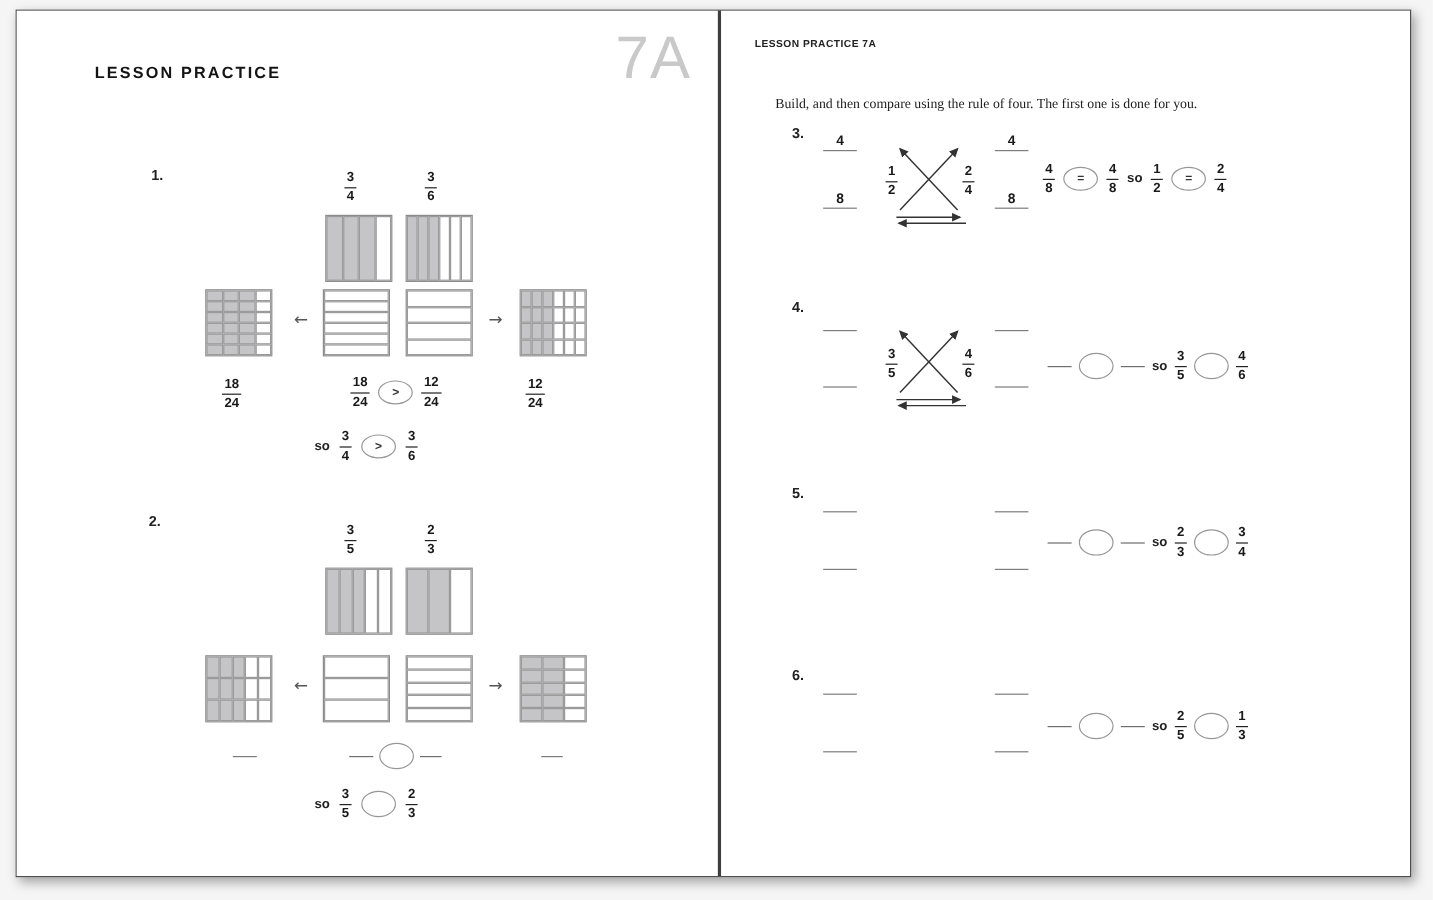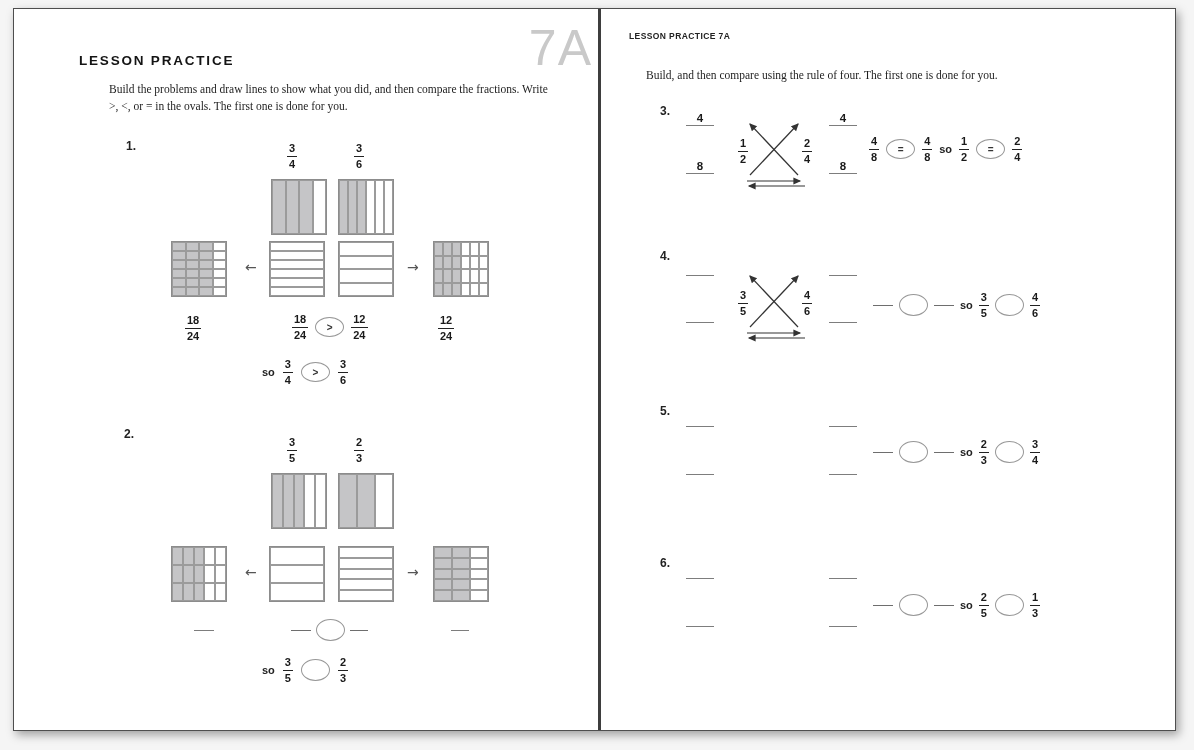--- a/index.html
+++ b/index.html
@@ -11,21 +11,21 @@
             box-shadow:3px 4px 9px rgba(0,0,0,.35); background:#fff; }
   .page { position:relative; background:#fff; height:100%; }
   .page.left { width:584px; }
   .page-divider { width:3px; background:#3e3e3e; height:100%; }
   .page.right { flex:1; }
 
   .abs { position:absolute; }
 
   .lesson-title { font-size:13.5px; font-weight:700; letter-spacing:1.8px; color:#141414; }
   .page-code { font-size:50px; font-weight:500; color:#c9c9c9; letter-spacing:1px; line-height:1; }
-  .instr { font-family:"Liberation Serif",serif; font-size:11.5px; line-height:1.5; color:#1d1d1d; }
+  .instr { font-family:"Liberation Serif",serif; font-size:11.5px; line-height:1.5; color:#1d1d1d;margin-top:12px; }
   .mini-header { font-size:8.5px; font-weight:700; letter-spacing:.4px; color:#222; }
   .pnum { font-size:12px; font-weight:600; color:#222; }
 
   .fraction { display:inline-flex; flex-direction:column; align-items:center;
               font-size:11px; font-weight:700; color:#1a1a1a; line-height:1.15; }
   .fraction .num { padding:0 2px 1px; }
   .fraction .den { padding:1px 2px 0; border-top:1.3px solid #222; }
 
   .oval { min-width:29px; height:20px; padding:0 4px; border:1.3px solid #979797; border-radius:50%;
           display:inline-flex; align-items:center; justify-content:center;
@@ -51,22 +51,21 @@
   .cross .fraction { position:absolute; top:20px; }
   .cross .fl { left:1px; } .cross .fr { right:1px; }
 </style>
 </head>
 <body>
 
 <div class="spread">
 
   <div class="page left">
     <div class="abs lesson-title" style="left:65px;top:44px">LESSON PRACTICE</div>
-    <div class="abs page-code" style="right:6px;top:14px">7A</div>
-    <div class="abs instr" style="left:95px;top:72px;width:445px">Build the problems and draw lines to show what you did, and then compare the fractions. Write &gt;, &lt;, or = in the ovals. The first one is done for you.</div>
+    <div class="abs page-code" style="right:22px;top:14px">7A</div>
 
     <div class="abs pnum" style="left:112px;top:130px">1.</div>
     <span class="abs fraction" style="left:273px;top:133px">
         <span class="num">3</span>
         <span class="den">4</span>
       </span>
     <span class="abs fraction" style="left:340px;top:133px">
         <span class="num">3</span>
         <span class="den">6</span>
       </span>

